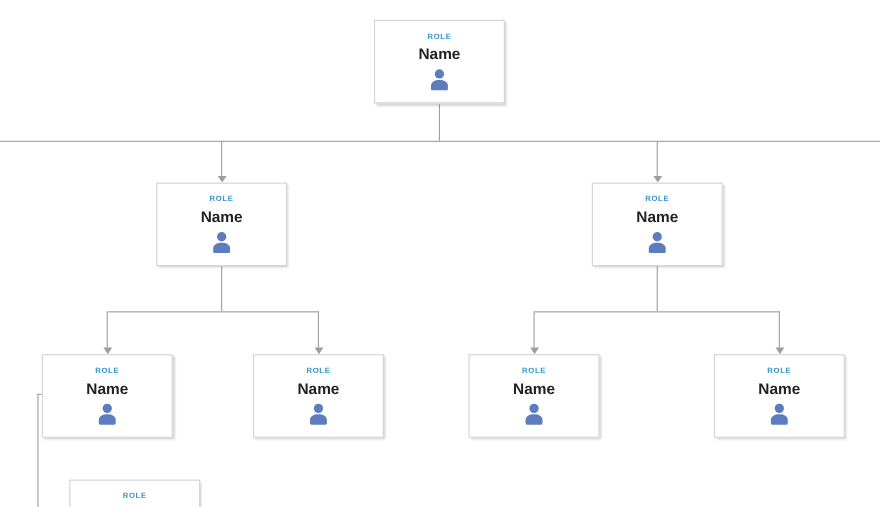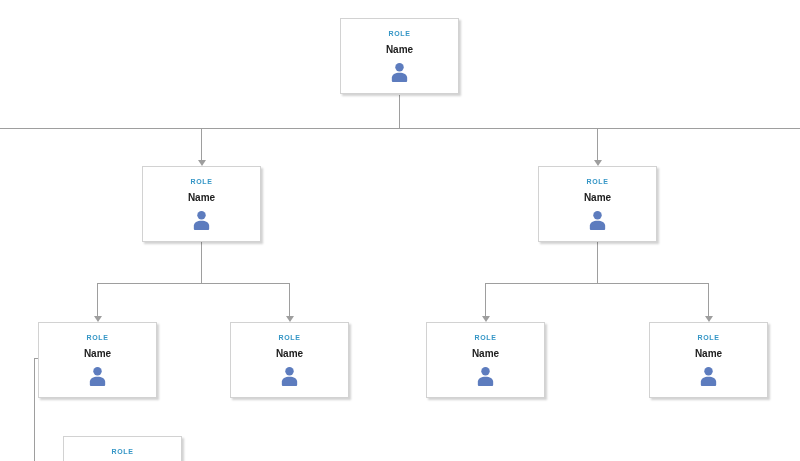--- a/index.html
+++ b/index.html
@@ -31,21 +31,21 @@
   .node .role {
     font-size: 7px;
     font-weight: bold;
     letter-spacing: 0.6px;
     color: #3596c6;
     text-transform: uppercase;
     line-height: 8px;
   }
   .node .name {
     margin-top: 5px;
-    font-size: 10px;
+    font-size: 14px;
     font-weight: bold;
     color: #212121;
     line-height: 13px;
   }
   .node .person {
     margin-top: 5px;
     width: 23px;
     height: 23px;
   }
 

